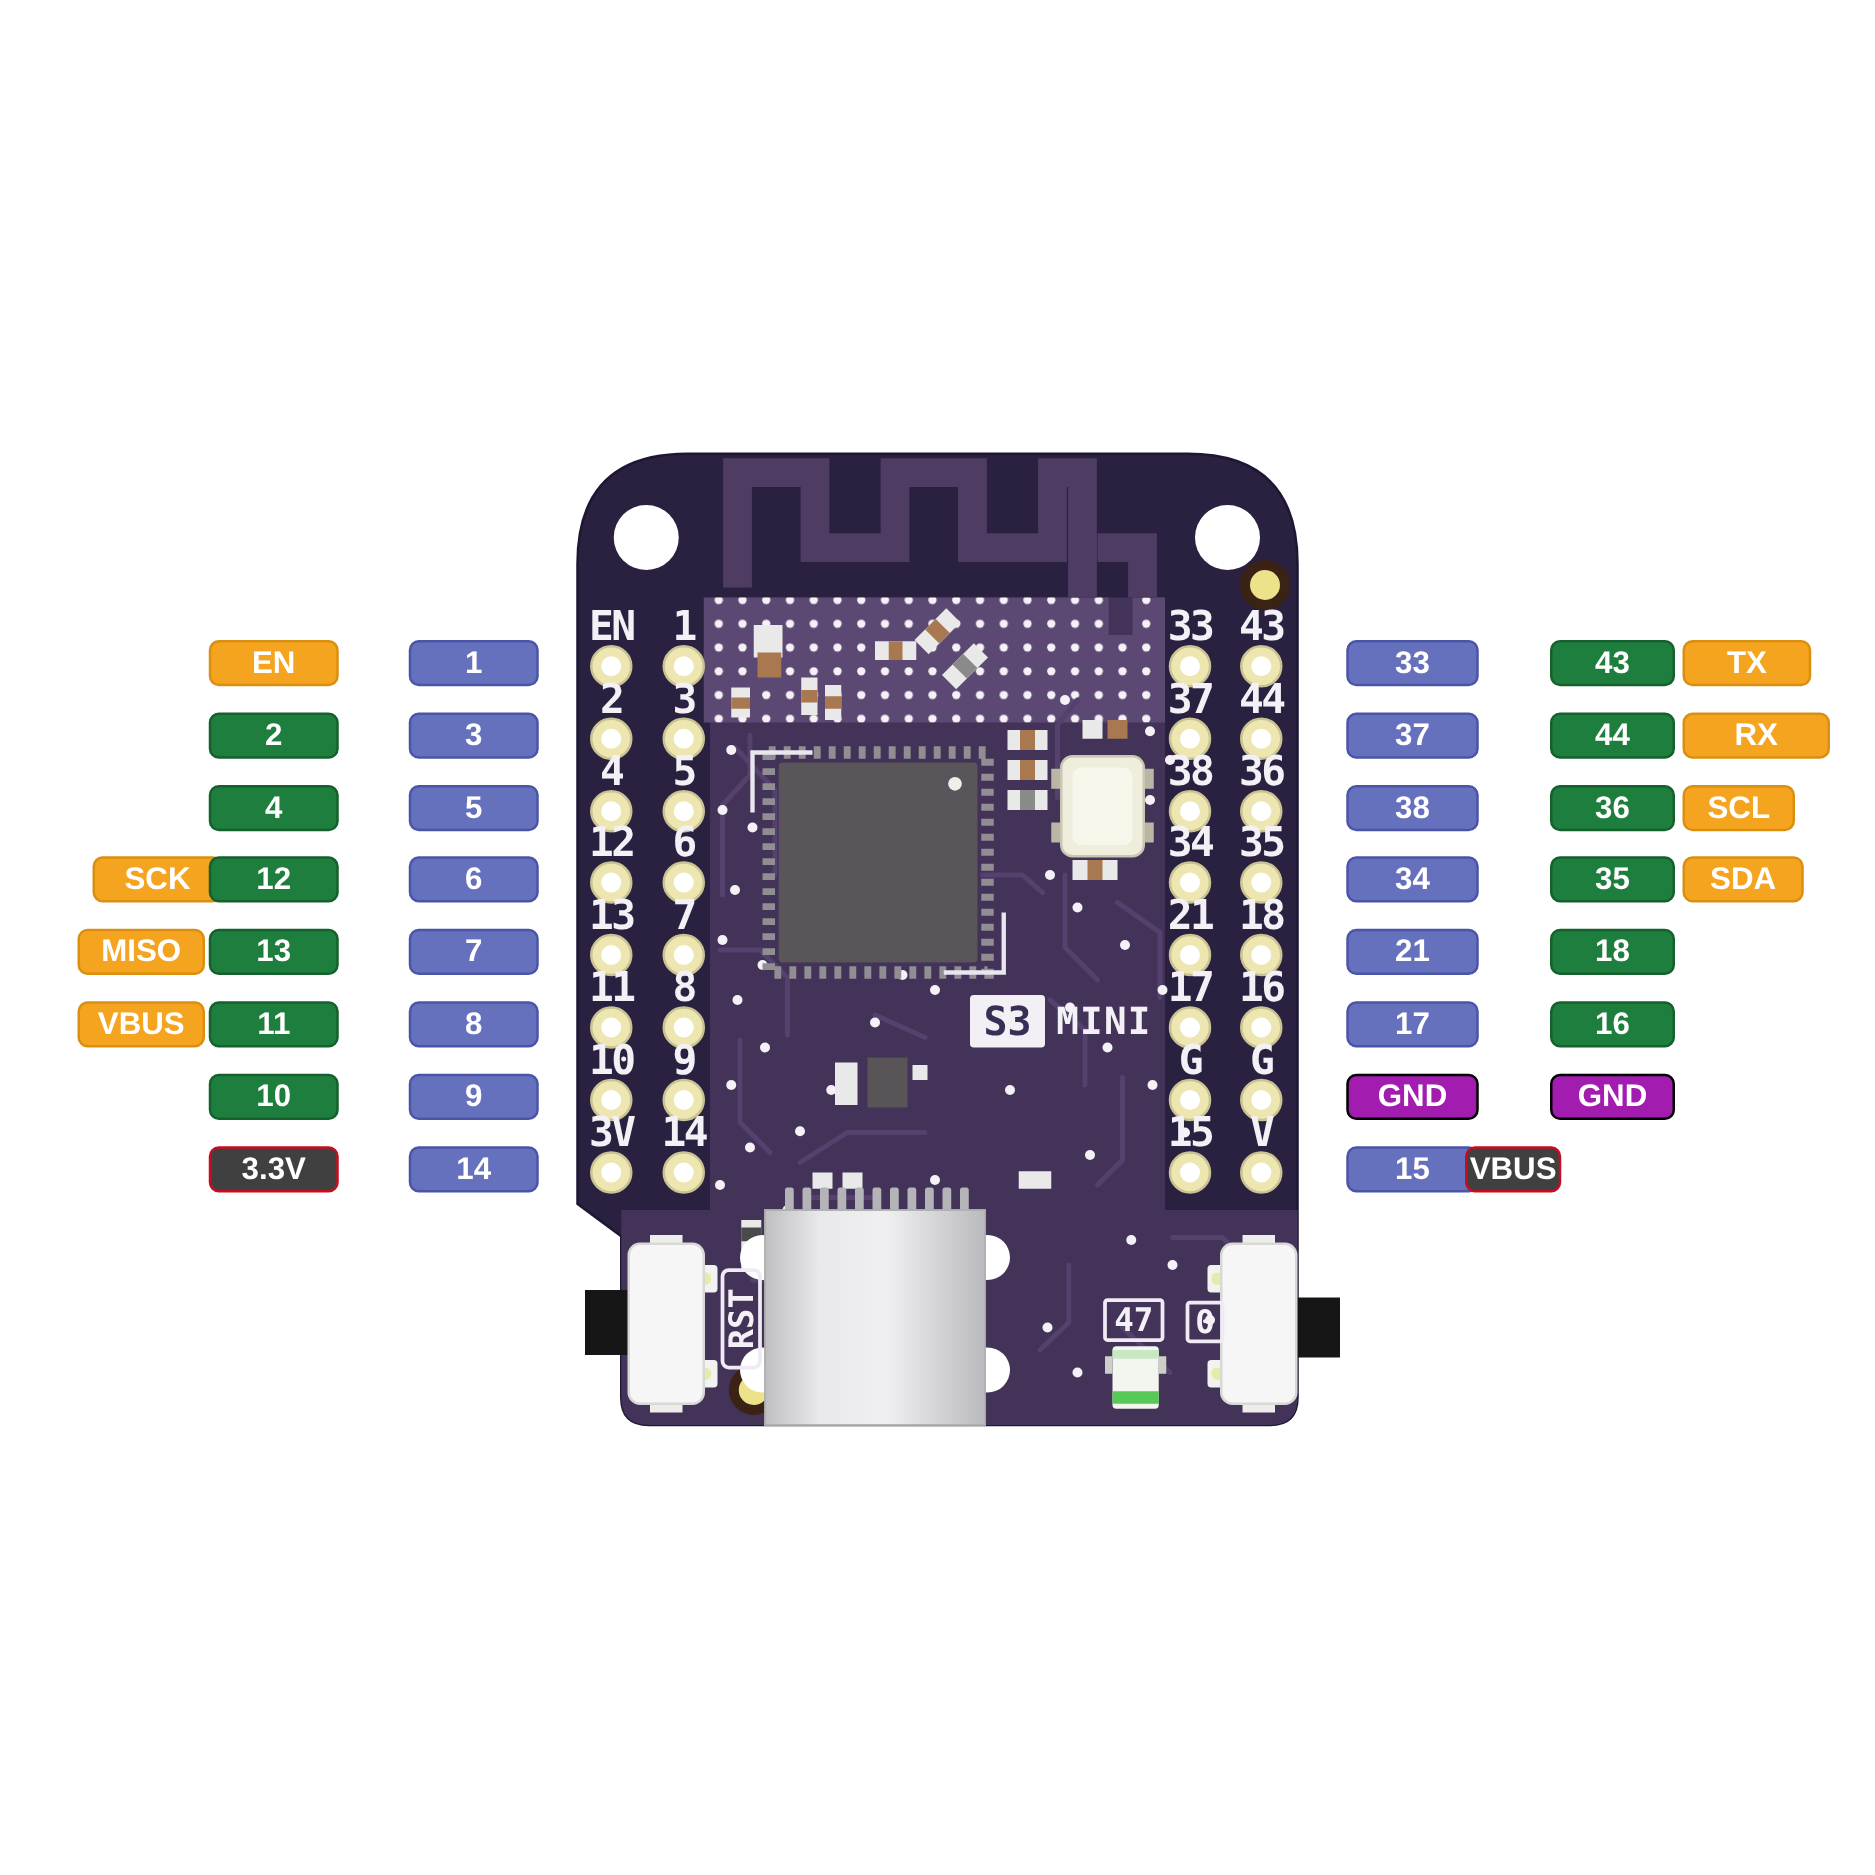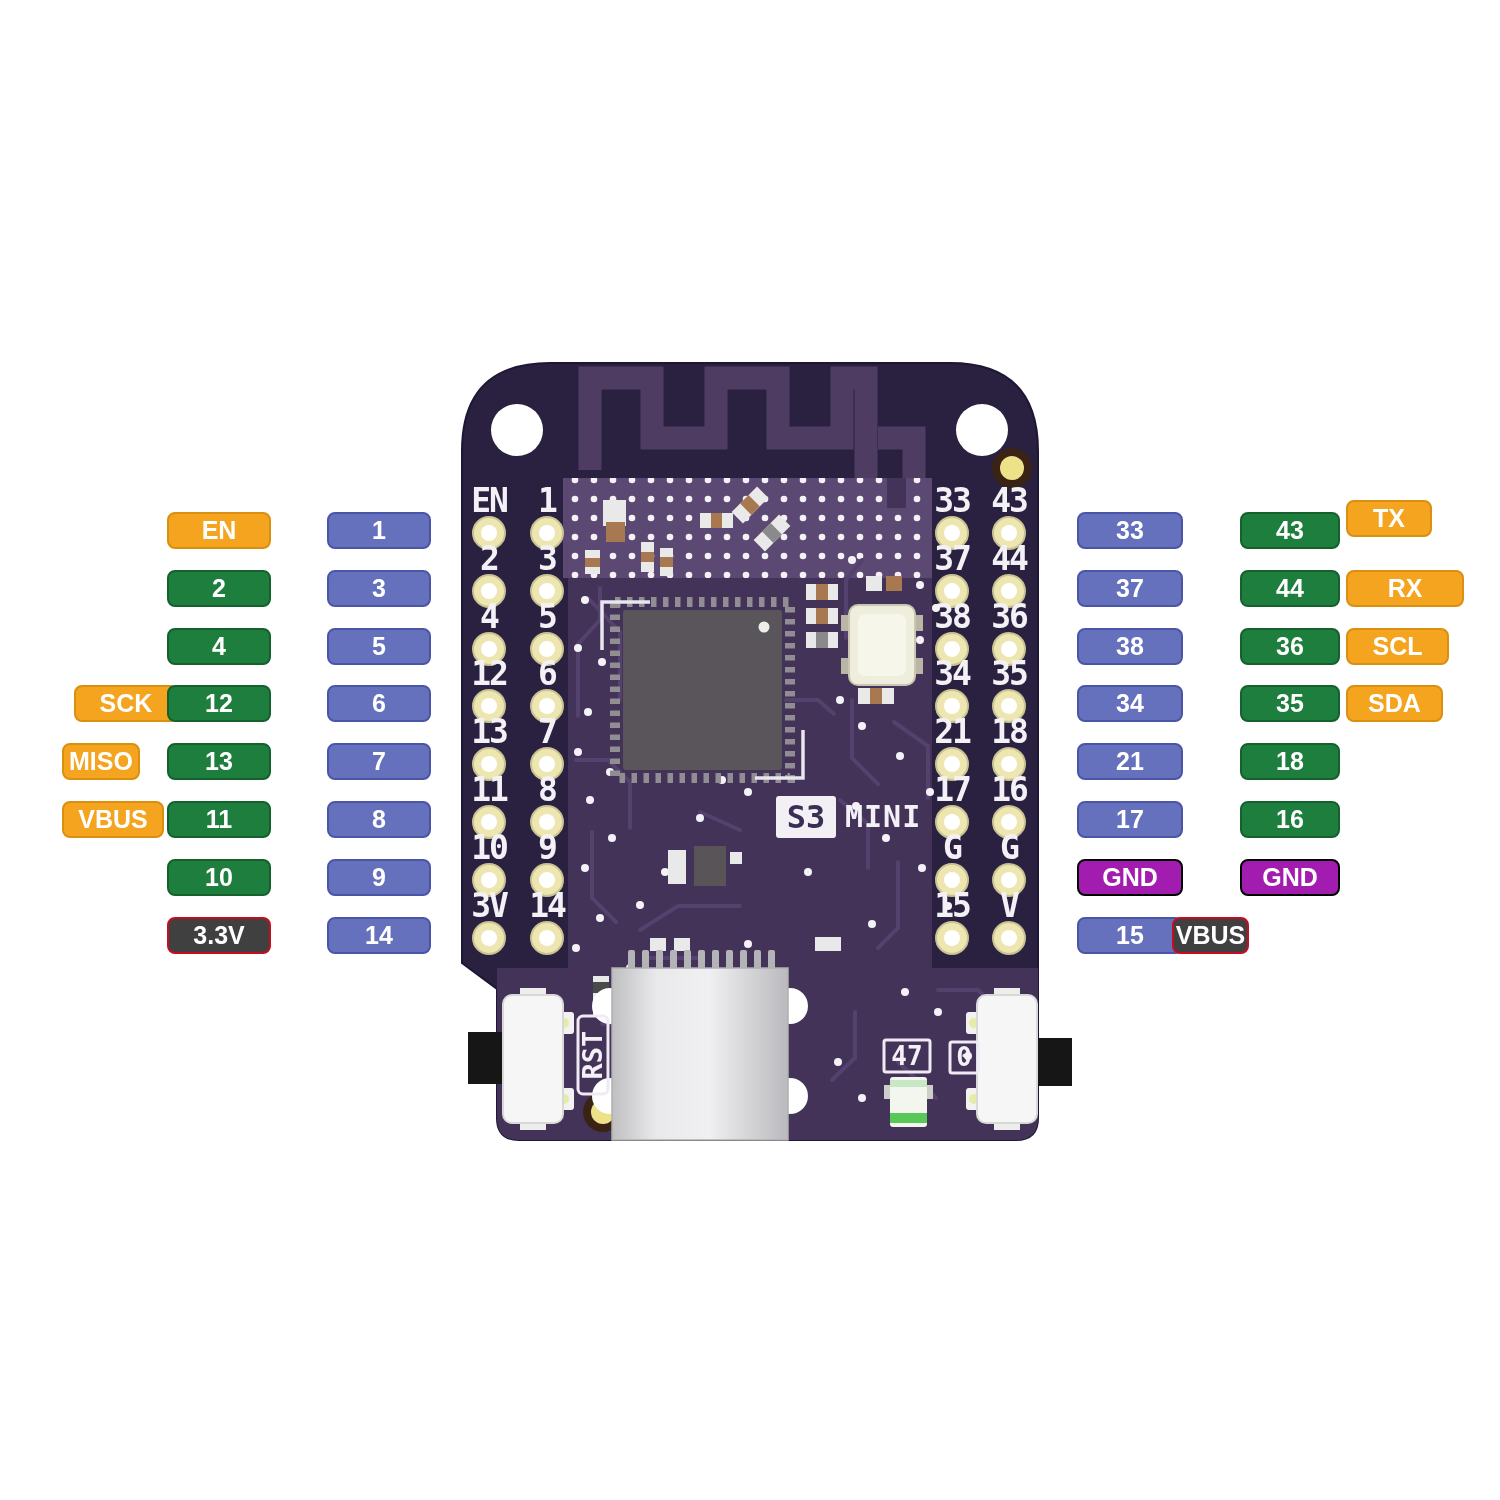--- a/index.html
+++ b/index.html
@@ -343,21 +343,21 @@
     <text class="silk" x="1009" y="628">36</text>
     <text class="silk" x="1009" y="685">35</text>
     <text class="silk" x="1009" y="743">18</text>
     <text class="silk" x="1009" y="801">16</text>
     <text class="silk" x="1009" y="859">G</text>
     <text class="silk" x="1009" y="917">V</text>
   </g>
 </svg>
 
 <div class="pill c-orange" style="left:74px;top:685px;width:104px">SCK</div>
-<div class="pill c-orange" style="left:62px;top:743px;width:78px">MISO</div>
+<div class="pill c-orange" style="left:62px;top:743px;width:102px">MISO</div>
 <div class="pill c-orange" style="left:62px;top:801px;width:102px">VBUS</div>
 
 <div class="pill c-orange" style="left:167px;top:512px;width:104px">EN</div>
 <div class="pill c-green" style="left:167px;top:570px;width:104px">2</div>
 <div class="pill c-green" style="left:167px;top:628px;width:104px">4</div>
 <div class="pill c-green" style="left:167px;top:685px;width:104px">12</div>
 <div class="pill c-green" style="left:167px;top:743px;width:104px">13</div>
 <div class="pill c-green" style="left:167px;top:801px;width:104px">11</div>
 <div class="pill c-green" style="left:167px;top:859px;width:104px">10</div>
 <div class="pill c-red" style="left:167px;top:917px;width:104px">3.3V</div>
@@ -382,18 +382,18 @@
 
 <div class="pill c-green" style="left:1240px;top:512px;width:100px">43</div>
 <div class="pill c-green" style="left:1240px;top:570px;width:100px">44</div>
 <div class="pill c-green" style="left:1240px;top:628px;width:100px">36</div>
 <div class="pill c-green" style="left:1240px;top:685px;width:100px">35</div>
 <div class="pill c-green" style="left:1240px;top:743px;width:100px">18</div>
 <div class="pill c-green" style="left:1240px;top:801px;width:100px">16</div>
 <div class="pill c-black" style="left:1240px;top:859px;width:100px">GND</div>
 <div class="pill c-red" style="left:1172px;top:917px;width:77px">VBUS</div>
 
-<div class="pill c-orange" style="left:1346px;top:500px;width:86px">TX</div>
+<div class="pill c-orange" style="left:1346px;top:512px;width:103px">TX</div>
 <div class="pill c-orange" style="left:1346px;top:570px;width:118px">RX</div>
-<div class="pill c-orange" style="left:1346px;top:628px;width:103px">SCL</div>
+<div class="pill c-orange" style="left:1346px;top:628px;width:90px">SCL</div>
 <div class="pill c-orange" style="left:1346px;top:685px;width:97px">SDA</div>
 
 </div>
 
 </body></html>

